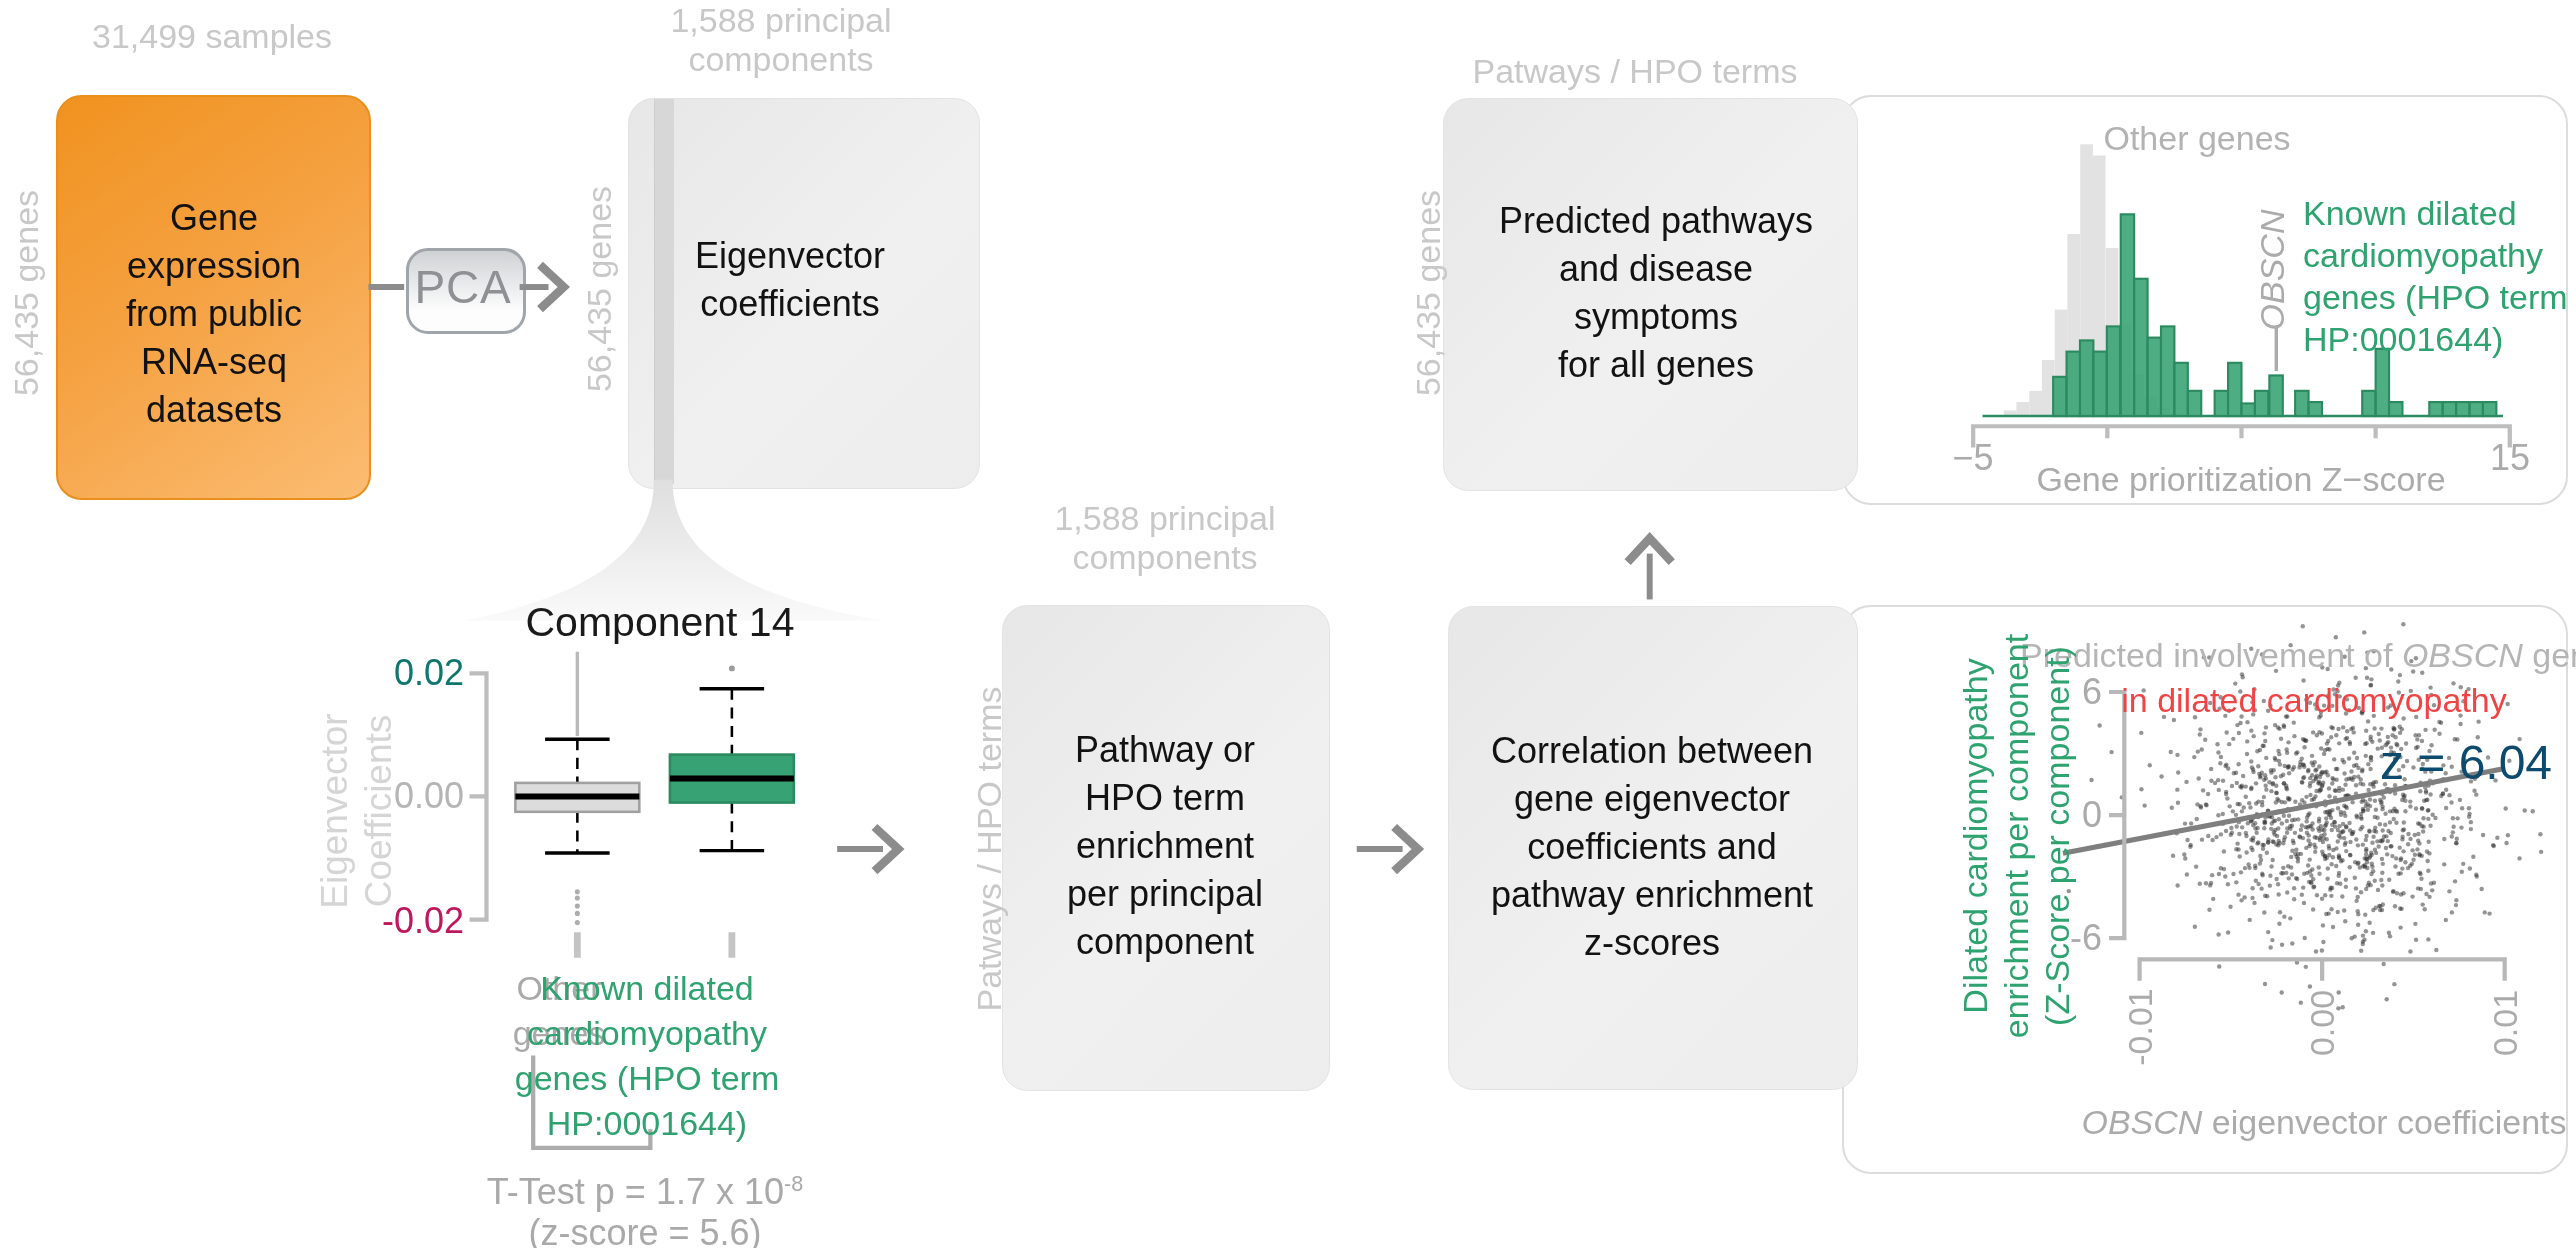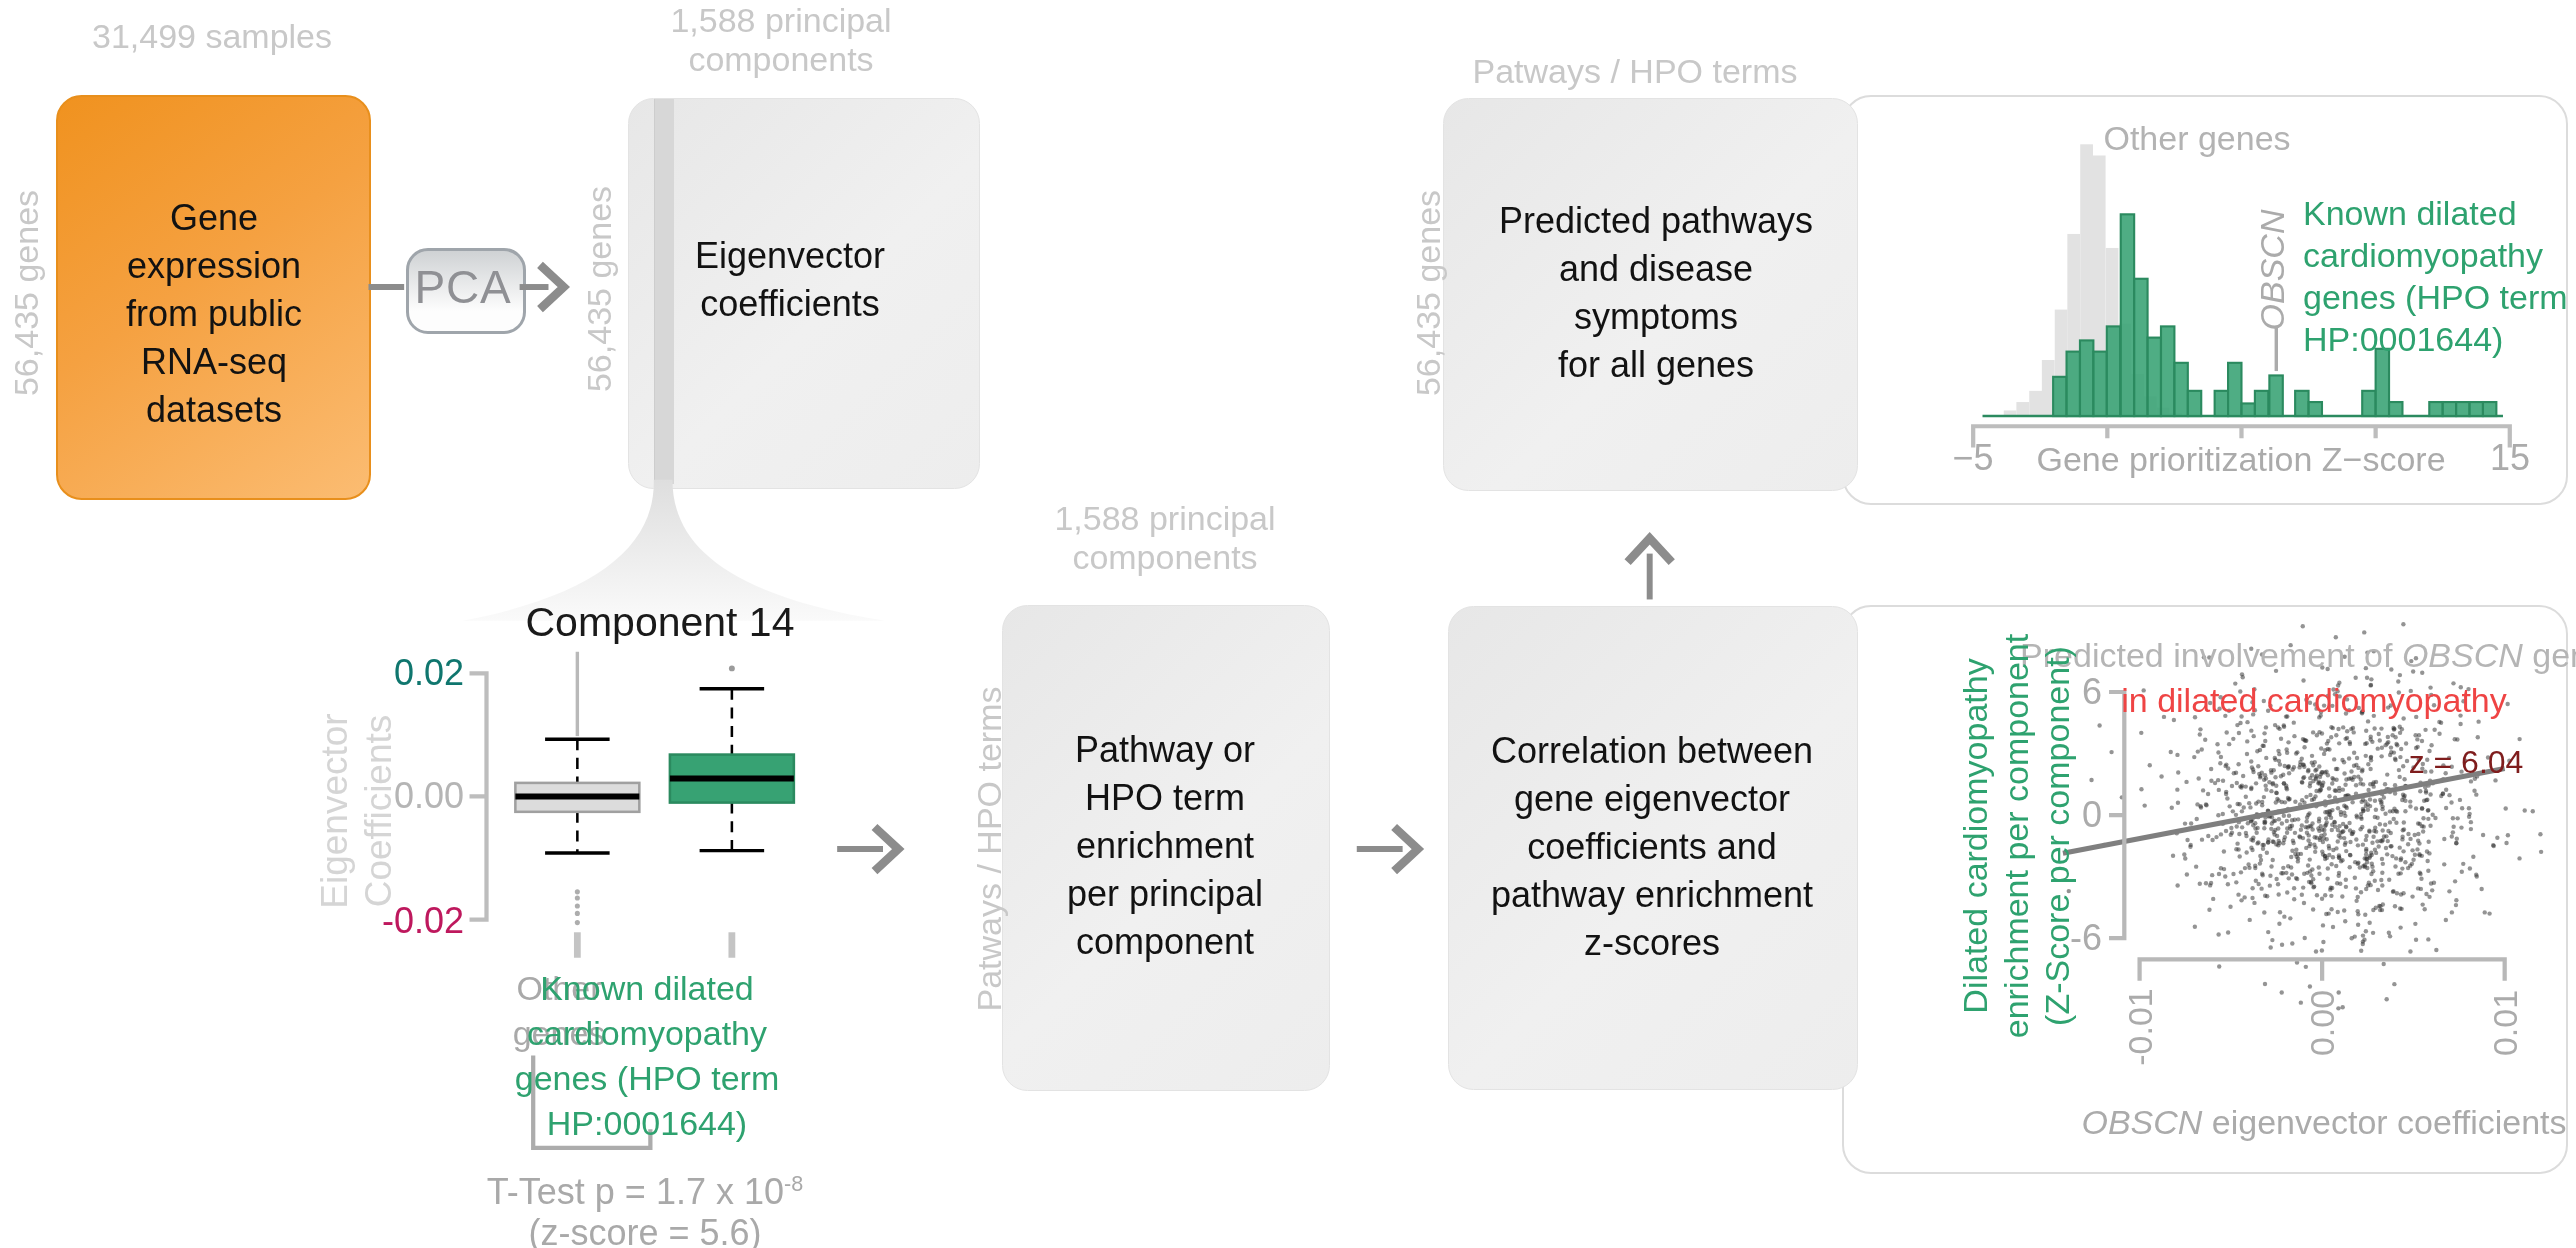--- a/index.html
+++ b/index.html
@@ -1338,30 +1338,30 @@
 for all genes</div>
 
   <div class="txt ctr" style="left:2197px;top:138px;font-size:34px;color:#B3B3B3;">Other genes</div>
   <div class="txt greenlab ml" style="left:2303px;top:192px;font-size:34px;line-height:42px;">Known dilated
 cardiomyopathy
 genes (HPO term
 HP:0001644)</div>
   <div class="txt vrt i" style="left:2272px;top:270px;font-size:34px;color:#ABABAB;">OBSCN</div>
   <div class="txt ctr" style="left:1973px;top:458px;font-size:36px;color:#ABABAB;">−5</div>
   <div class="txt ctr" style="left:2510px;top:458px;font-size:36px;color:#ABABAB;">15</div>
-  <div class="txt ctr" style="left:2241px;top:459px;font-size:34px;color:#ABABAB;">Gene prioritization Z−score</div>
+  <div class="txt ctr" style="left:2241px;top:479px;font-size:34px;color:#ABABAB;">Gene prioritization Z−score</div>
 
   <div class="txt ctr" style="left:2314px;top:655px;font-size:34px;color:#B5B5B5;"><span>Predicted involvement of </span><span class="i">OBSCN</span><span> gene</span></div>
   <div class="txt ctr" style="left:2314px;top:700px;font-size:34px;color:#ef4444;">in dilated cardiomyopathy</div>
   <div class="txt vrt ml greenlab" style="left:2016px;top:836px;font-size:34px;line-height:41px;text-align:center;">Dilated cardiomyopathy
 enrichment per component
 (Z-Score per component)</div>
   <div class="txt rgt" style="left:2102px;top:692px;font-size:36px;color:#ABABAB;">6</div>
   <div class="txt rgt" style="left:2102px;top:815px;font-size:36px;color:#ABABAB;">0</div>
   <div class="txt rgt" style="left:2102px;top:938px;font-size:36px;color:#ABABAB;">-6</div>
-  <div class="txt ctr" style="left:2466px;top:762px;font-size:32px;color:#7f1d1d;">z = 6.04</div>
+  <div class="txt ctr" style="left:2466px;top:762px;font-size:48px;color:#0c4a6e;">z = 6.04</div>
   <div class="txt vrt" style="left:2140px;top:1027px;font-size:34px;color:#ABABAB;">-0.01</div>
   <div class="txt vrt" style="left:2322px;top:1023px;font-size:34px;color:#ABABAB;">0.00</div>
   <div class="txt vrt" style="left:2505px;top:1023px;font-size:34px;color:#ABABAB;">0.01</div>
   <div class="txt ctr" style="left:2324px;top:1122px;font-size:34px;color:#ABABAB;"><span class="i">OBSCN</span><span> eigenvector coefficients</span></div>
 
 </div>
 
 
 </body></html>

